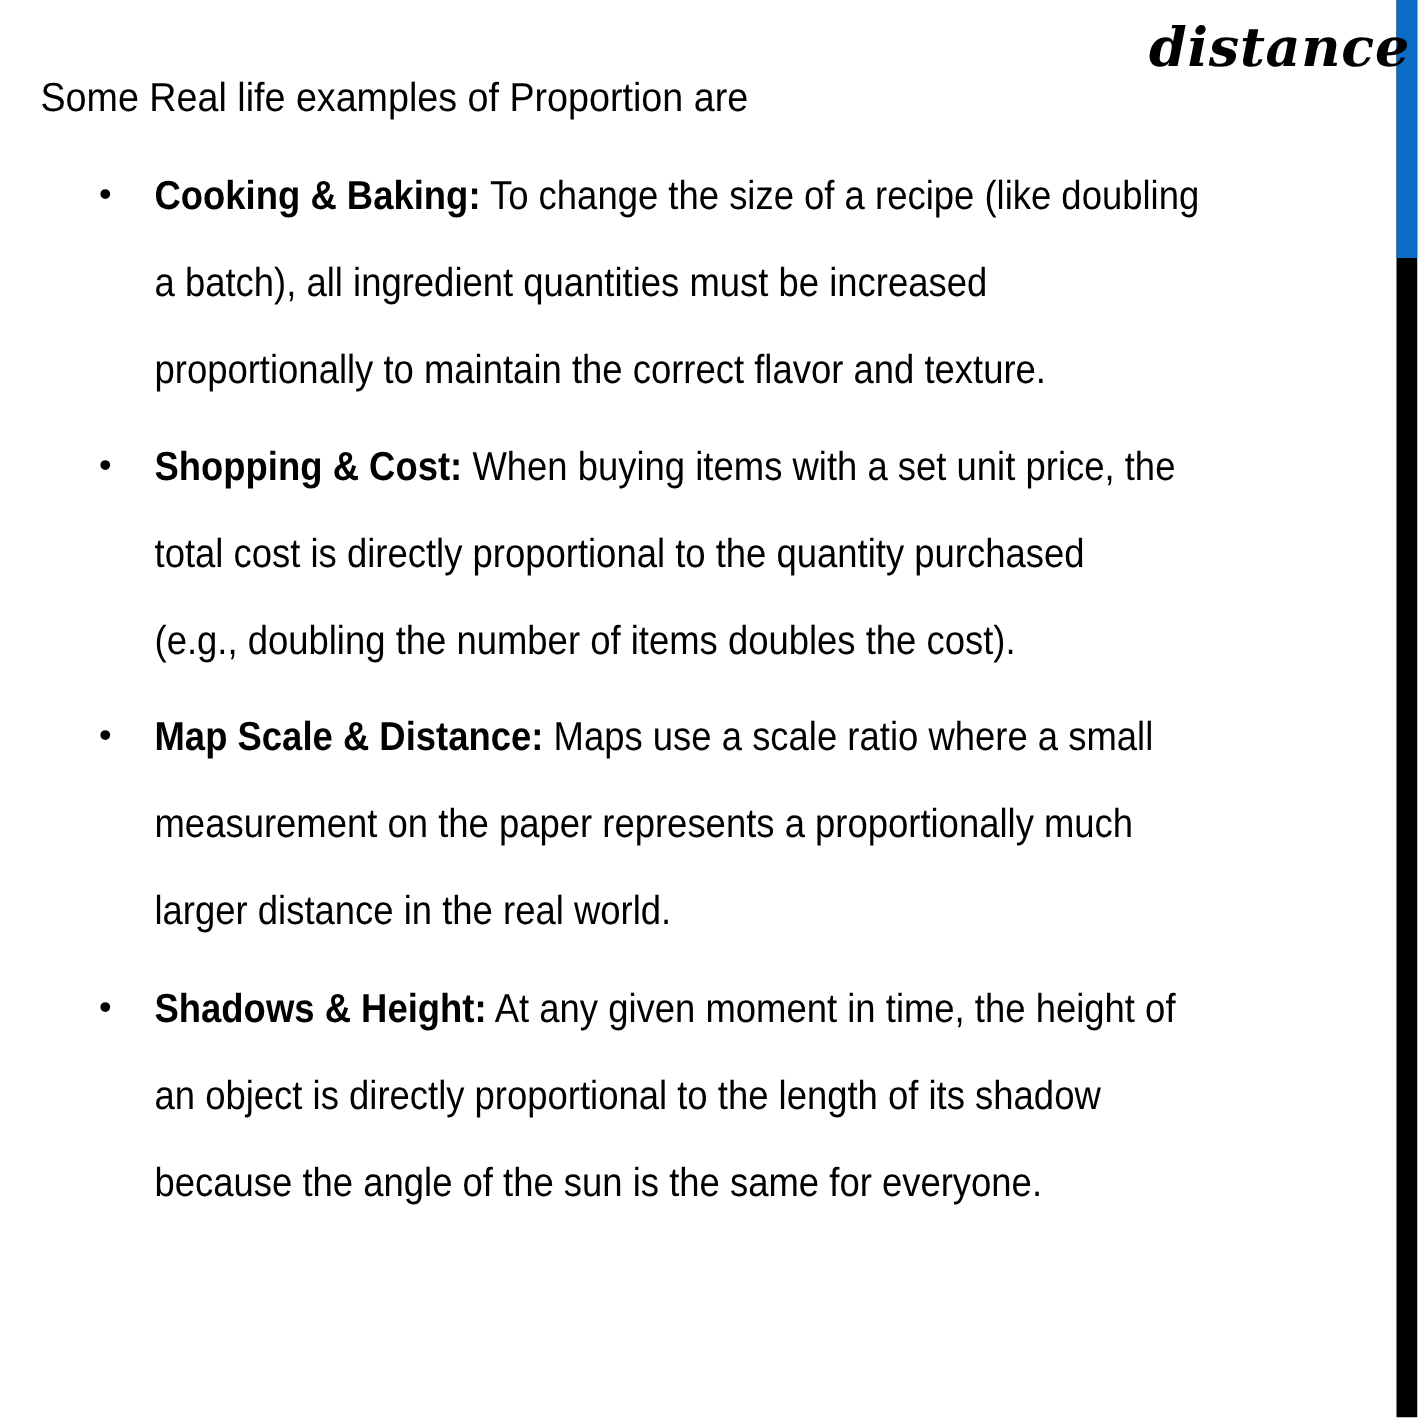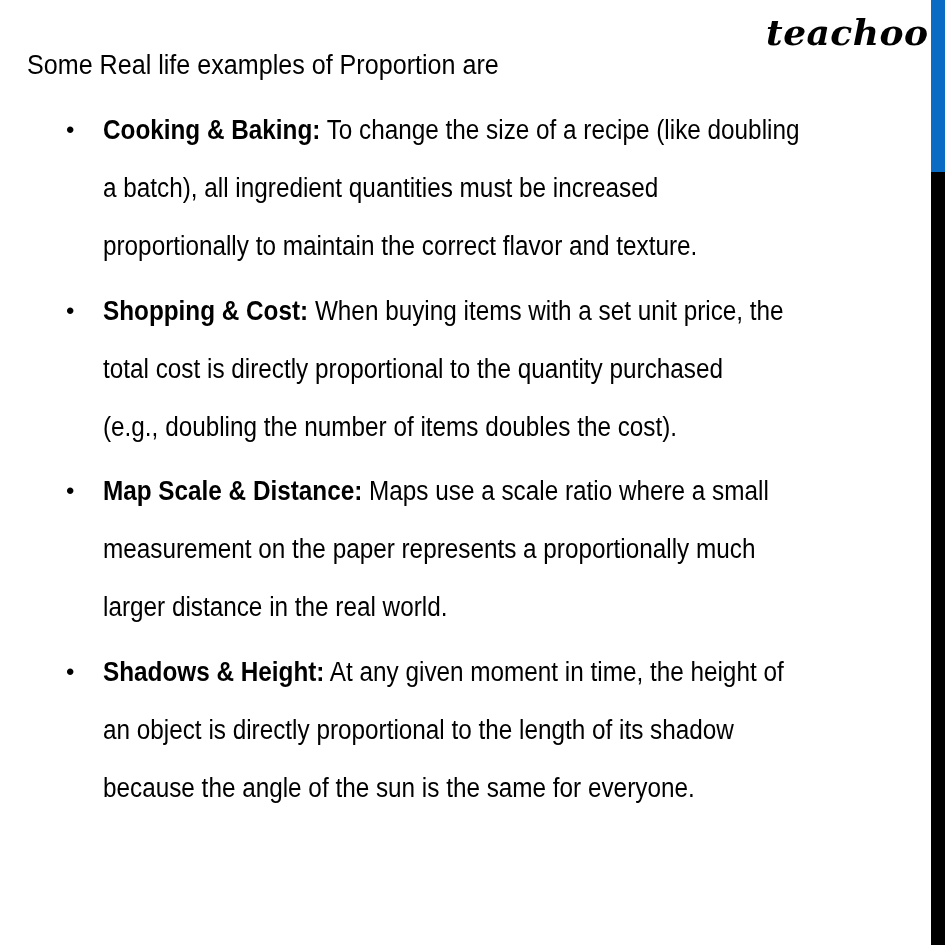--- a/index.html
+++ b/index.html
@@ -99,21 +99,21 @@
   </style>
 </head>
 <body>
 
 <div class="slide">
 
   <div class="side-bar">
     <div class="side-bar-accent"></div>
   </div>
 
-  <div class="logo">teachoo</div>
+  <div class="logo">distance</div>
 
   <div class="intro">Some Real life examples of Proportion are</div>
 
   <ul class="list">
 
     <li class="item" style="top:101px;">
       <span class="bullet">•</span>
       <div class="item-body">
         <span class="line"><span class="term">Cooking &amp; Baking:</span><span> To change the size of a recipe (like doubling</span></span>
         <span class="line">a batch), all ingredient quantities must be increased</span>

